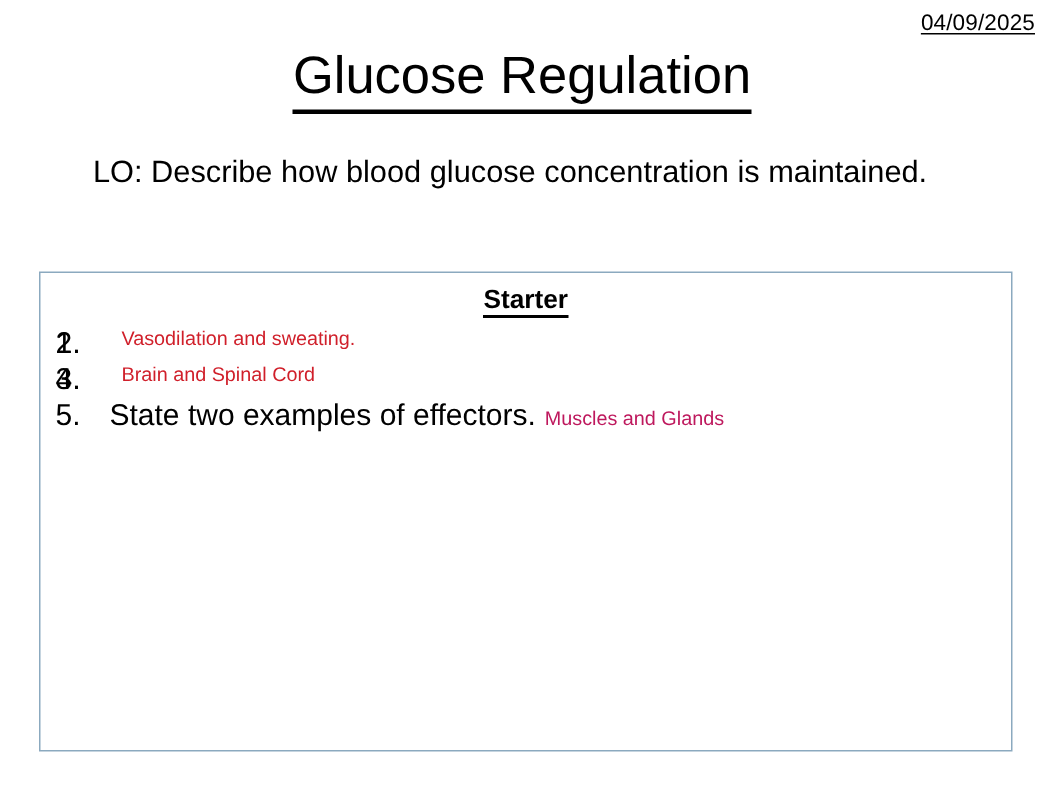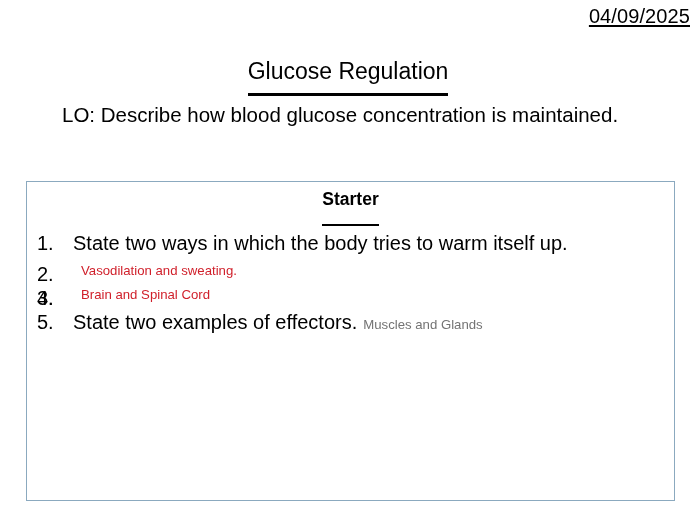--- a/index.html
+++ b/index.html
@@ -14,36 +14,36 @@
     overflow: hidden;
     font-family: "Liberation Sans", sans-serif;
     color: #000000;
   }
 
   
   .date-line {
     position: absolute;
     top: 6px;
     right: 8px;
-    font-size: 20px;
+    font-size: 15px;
     line-height: 20px;
     text-decoration: underline;
     text-underline-offset: 2px;
     letter-spacing: 0.1px;
     white-space: nowrap;
   }
 
   
   .slide-title {
     position: absolute;
-    top: 50px;
+    top: 30px;
     left: 0;
     width: 696px;
     text-align: center;
-    font-size: 23px;
+    font-size: 35px;
     line-height: 42px;
     font-weight: 400;
     white-space: nowrap;
   }
   .slide-title .tl-inner {
     display: inline-block;
     border-bottom: 3px solid #000;
     padding-bottom: 1px;
   }
 
@@ -72,21 +72,21 @@
   .starter-heading {
     text-align: center;
     font-size: 17.5px;
     line-height: 22px;
     font-weight: bold;
     margin-top: 6px;
   }
   .starter-heading .sh-inner {
     display: inline-block;
     border-bottom: 2px solid #000;
-    padding-bottom: 14px;
+    padding-bottom: 0px;
   }
 
   .q-list {
     margin: 0;
     padding: 0;
     list-style: none;
   }
   .q-item {
     position: relative;
     padding-left: 46px;
@@ -106,21 +106,21 @@
   }
   .answer {
     font-size: 13.2px;
     line-height: 20px;
     color: #d01f2a;
     padding-left: 8px;
     font-weight: 400;
   }
   .answer-inline {
     font-size: 13.2px;
-    color: #737373;
+    color: #be185d;
     font-weight: 400;
     padding-left: 6px;
   }
 </style>
 </head>
 <body>
 
 <div class="date-line">04/09/2025</div>
 
 <div class="slide-title">
@@ -131,21 +131,20 @@
 
 <div class="starter-box">
   <div class="starter-heading">
     <span class="sh-inner">Starter</span>
   </div>
 
   <ol class="q-list">
 
     <li class="q-item">
       <span class="q-num">1.</span>
-      <span class="q-text">State two ways in which the body tries to warm itself up.</span>
     </li>
 
     <li class="q-item">
       <span class="q-num">2.</span>
       <div class="answer">Vasodilation and sweating.</div>
     </li>
 
     <li class="q-item">
       <span class="q-num">3.</span>
     </li>

